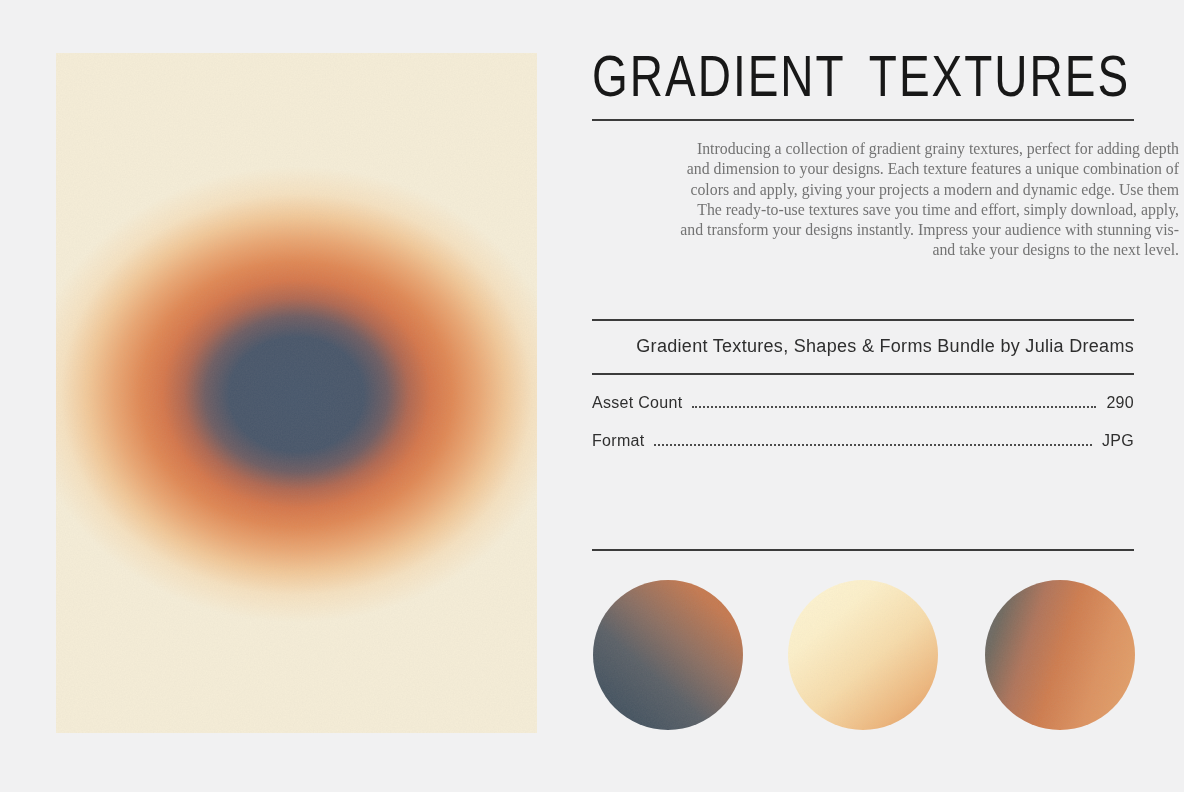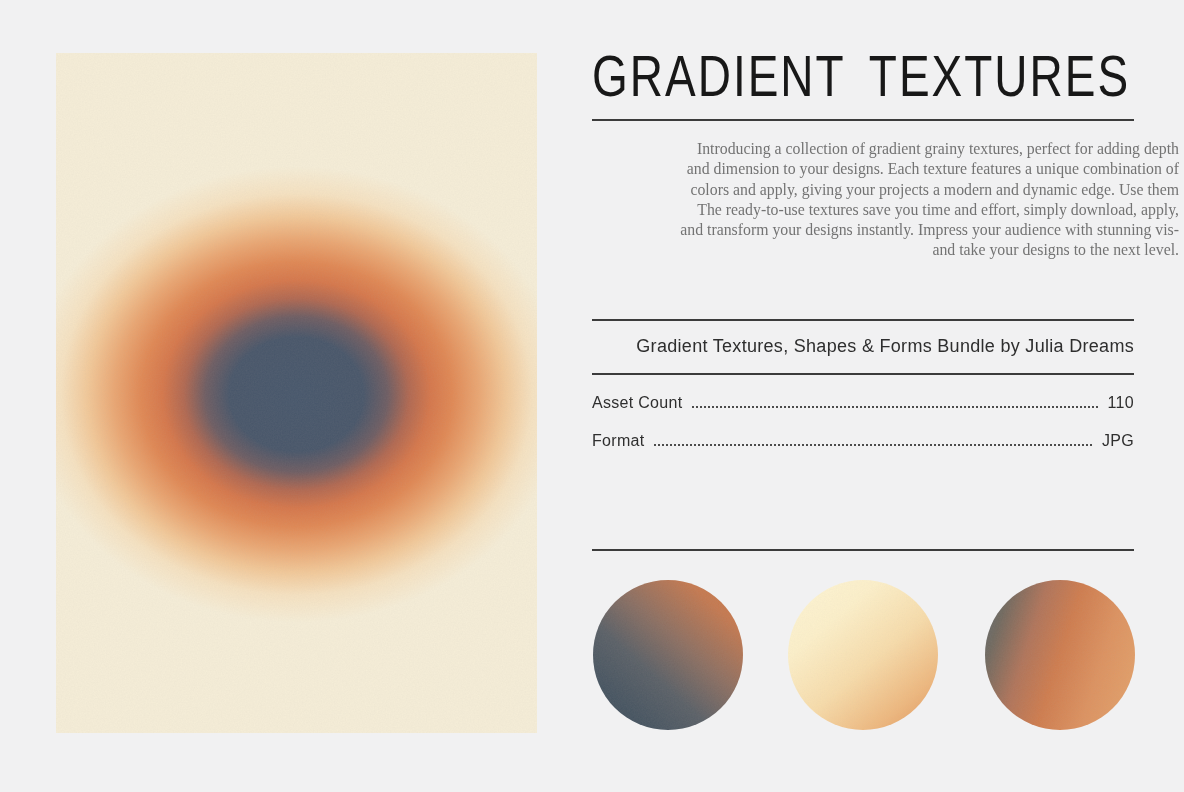--- a/index.html
+++ b/index.html
@@ -180,21 +180,21 @@
     </div>
 
     <div class="rule rule-sub-top"></div>
     <div class="subtitle">Gradient Textures, Shapes &amp; Forms Bundle by Julia Dreams</div>
     <div class="rule rule-sub-bot"></div>
 
     <div class="specs">
       <div class="spec-row">
         <span class="spec-label">Asset Count</span>
         <span class="spec-leader"></span>
-        <span class="spec-value">110</span>
+        <span class="spec-value">290</span>
       </div>
       <div class="spec-row">
         <span class="spec-label">Format</span>
         <span class="spec-leader"></span>
         <span class="spec-value">JPG</span>
       </div>
     </div>
 
     <div class="rule rule-bottom"></div>
 

